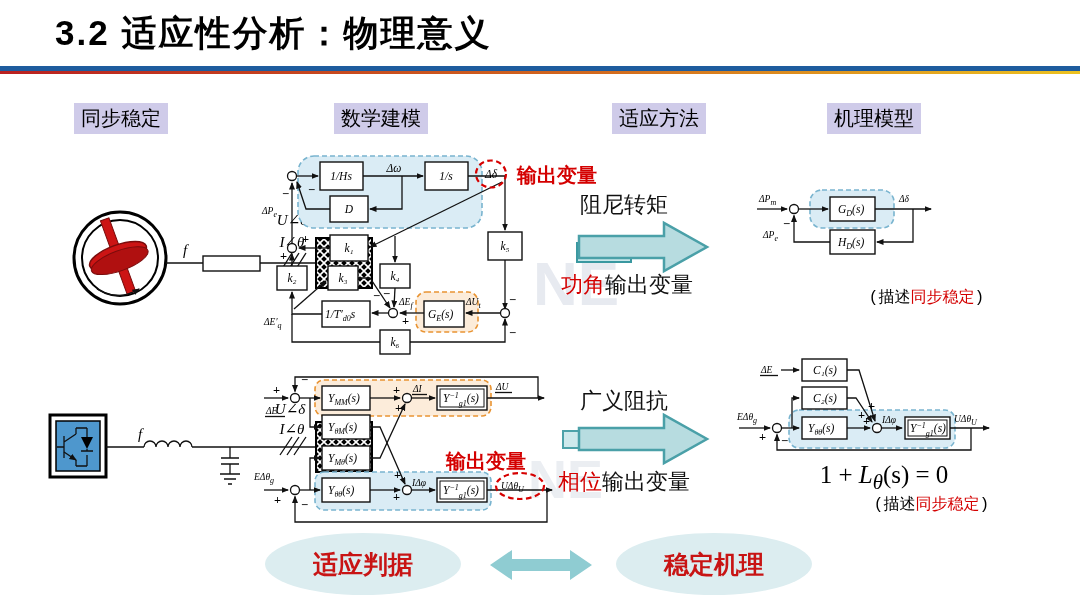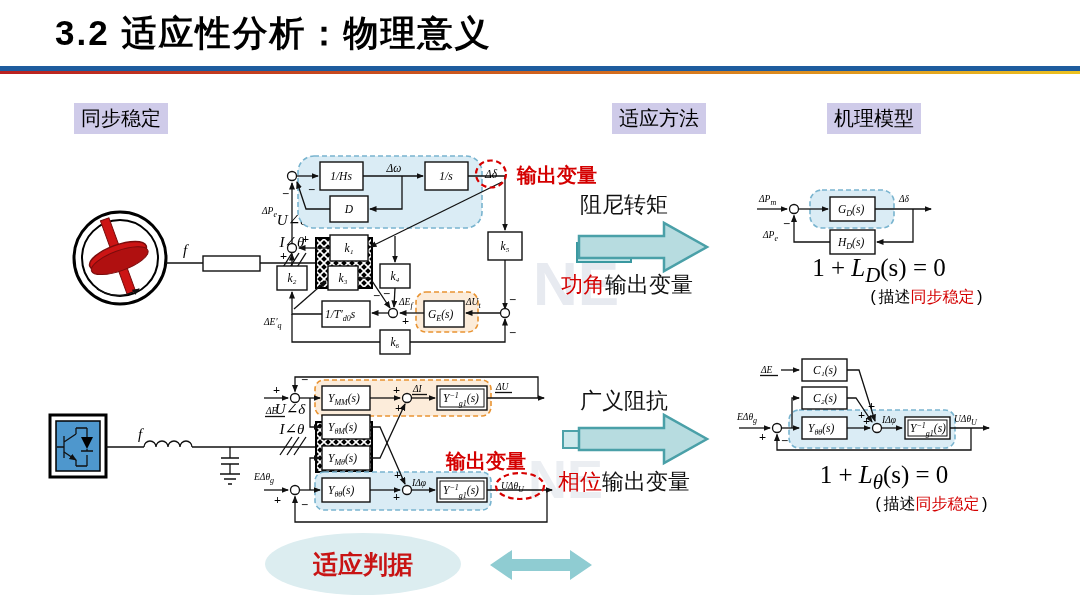--- a/index.html
+++ b/index.html
@@ -46,20 +46,21 @@
   <div class="wm" style="left:533px;top:248px;font-size:62px;">NE</div>
   <div class="wm-bar" style="left:576px;top:242px;width:52px;height:17px;"></div>
   <div class="wm" style="left:528px;top:448px;font-size:54px;opacity:.8;">NE</div>
   <div class="wm-bar" style="left:562px;top:430px;width:40px;height:15px;opacity:.9;"></div>
 
   <div class="title">3.2 适应性分析：物理意义</div>
   <div class="rule-blue"></div>
   <div class="rule-warm"></div>
 
   <div class="hdr" style="left:74px;">同步稳定</div>
+  <div class="hdr" style="left:334px;">数学建模</div>
   <div class="hdr" style="left:612px;">适应方法</div>
   <div class="hdr" style="left:827px;">机理模型</div>
 
   <svg width="0" height="0" style="position:absolute">
     <defs>
       <marker id="ah" markerWidth="9" markerHeight="8" refX="6.5" refY="3" orient="auto" markerUnits="userSpaceOnUse">
         <path d="M0,0 L7.5,3 L0,6 z" fill="#111"></path>
       </marker>
       <pattern id="xh" patternUnits="userSpaceOnUse" width="8" height="8">
         <rect width="8" height="8" fill="#000"></rect>
@@ -319,33 +320,33 @@
     <span class="r">功角</span><span>输出变量</span>
   </div>
   <div class="mtd-title" style="left:580px;top:386px;">广义阻抗</div>
   <svg class="diag" style="left:578px;top:413px;" width="132" height="52" viewBox="0 0 132 52">
     <polygon class="arrw" points="1,15 86,15 86,2 129,26 86,50 86,37 1,37"></polygon>
   </svg>
   <div class="mtd-sub" style="left:558px;top:467px;">
     <span class="r">相位</span><span>输出变量</span>
   </div>
 
-  <div class="eq" style="left:779px;top:254px;">
-    <span>1 + </span><i>L</i><sub><i>D</i></sub><span>(s) = 0</span>
-  </div>
   <div class="desc" style="left:774px;top:287px;">
     <span>(描述</span><span class="r">同步稳定</span><span>)</span>
   </div>
   <div class="eq" style="left:784px;top:461px;">
     <span>1 + </span><i>L</i><sub><i>θ</i></sub><span>(s) = 0</span>
   </div>
   <div class="desc" style="left:779px;top:494px;">
     <span>(描述</span><span class="r">同步稳定</span><span>)</span>
   </div>
 
   <div class="ell" style="left:265px;top:533px;">
       <span>适应判据</span>
     </div>
   <svg class="diag" style="left:488px;top:546px;" width="106" height="38" viewBox="0 0 106 38">
     <polygon class="dblarrw" points="2,19 24,4 24,13 82,13 82,4 104,19 82,34 82,25 24,25 24,34"></polygon>
   </svg>
+  <div class="ell" style="left:616px;top:533px;">
+      <span>稳定机理</span>
+    </div>
 
 </div>
 
 </body></html>

